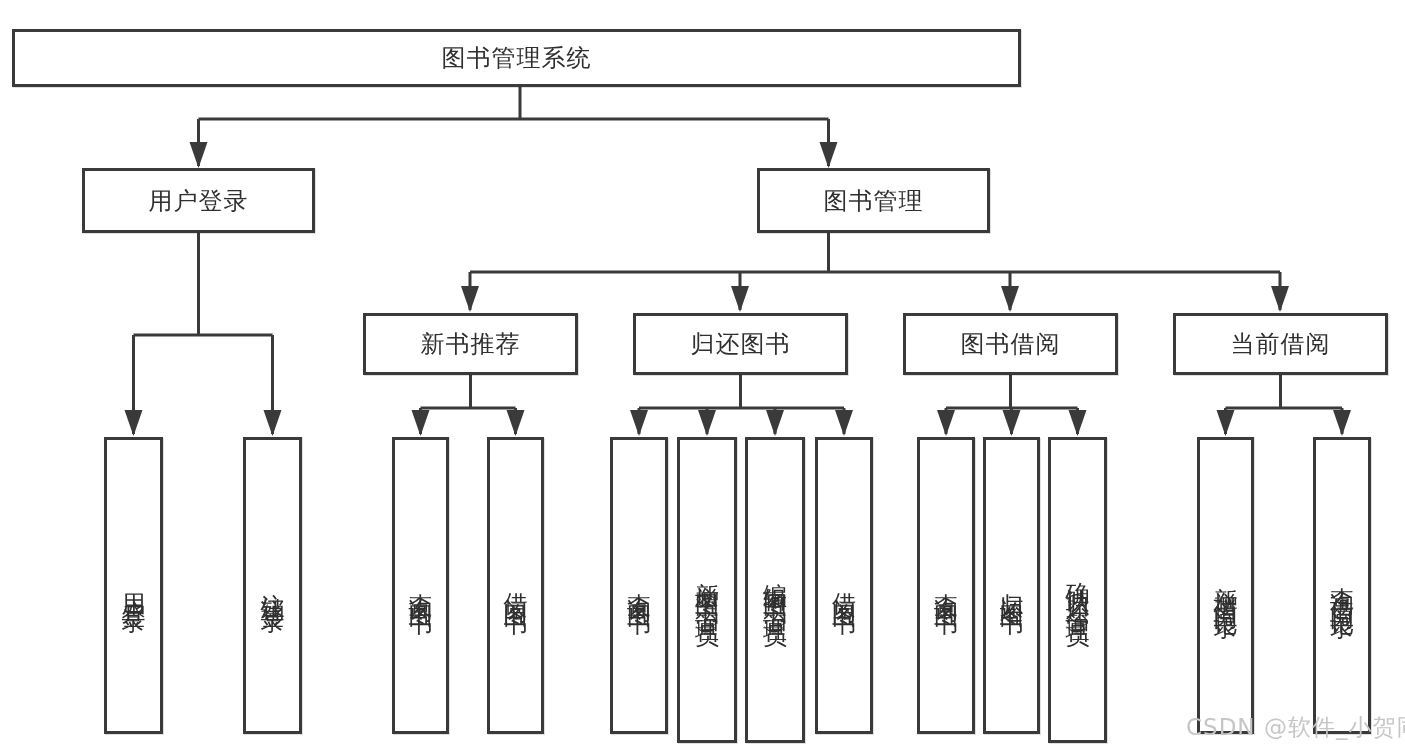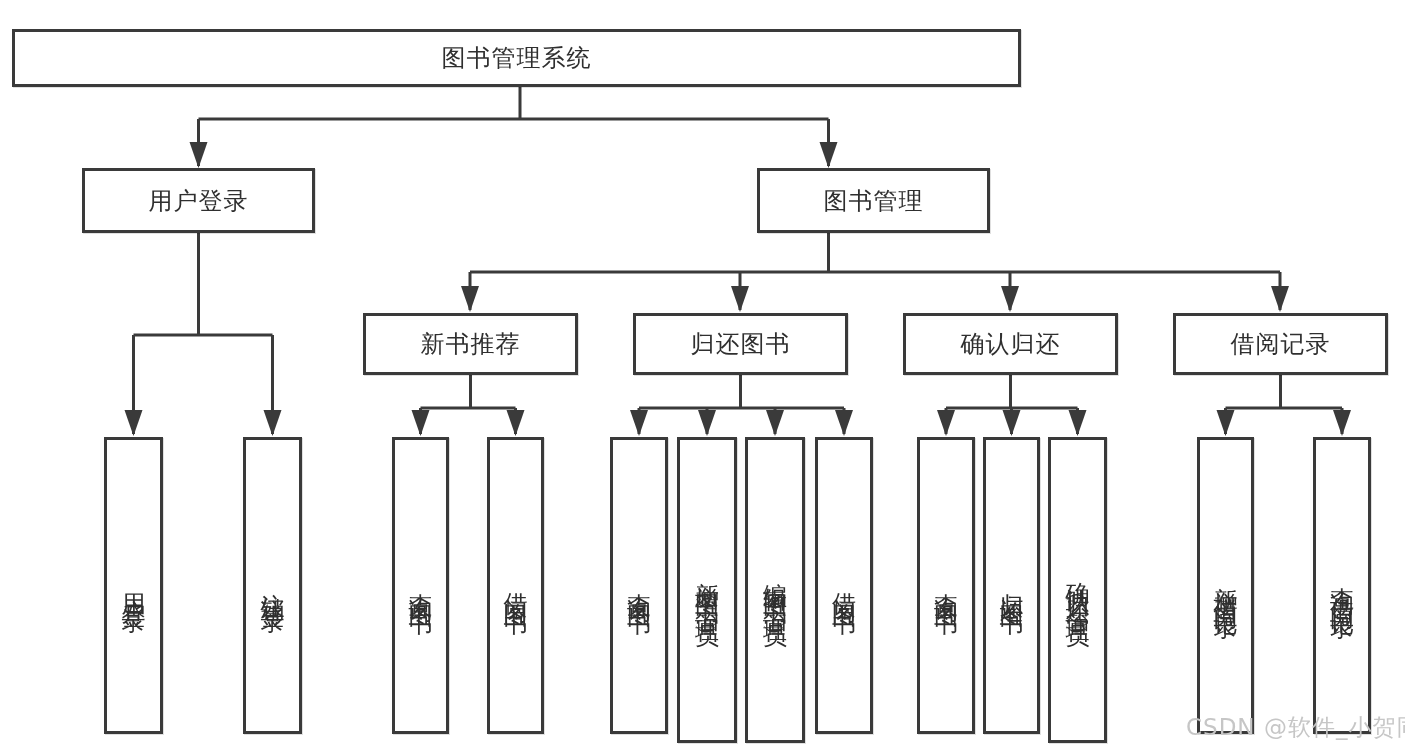--- a/index.html
+++ b/index.html
@@ -97,22 +97,22 @@
     </g>
   </svg>
 
   <div class="node" style="left:12px; top:13px; width:1009px; height:58px;margin-top:16px;">图书管理系统</div>
 
   <div class="node" style="left:82px; top:168px; width:233px; height:65px;">用户登录</div>
   <div class="node" style="left:712px; top:168px; width:233px; height:65px;margin-left:45px;">图书管理</div>
 
   <div class="node" style="left:363px; top:313px; width:215px; height:62px;">新书推荐</div>
   <div class="node" style="left:633px; top:313px; width:215px; height:62px;">归还图书</div>
-  <div class="node" style="left:903px; top:313px; width:215px; height:62px;">确认归还</div>
-  <div class="node" style="left:1173px; top:313px; width:215px; height:62px;">借阅记录</div>
+  <div class="node" style="left:903px; top:313px; width:215px; height:62px;">图书借阅</div>
+  <div class="node" style="left:1173px; top:313px; width:215px; height:62px;">当前借阅</div>
 
   <div class="leaf" style="left:104px; width:59px;">用户登录</div>
   <div class="leaf" style="left:243px; width:59px;">注销登录</div>
 
   <div class="leaf" style="left:392px; width:57px;">查询图书</div>
   <div class="leaf" style="left:487px; width:57px;">借阅图书</div>
 
   <div class="leaf" style="left:610px; width:58px;">查询图书</div>
   <div class="leaf tall" style="left:677px; width:60px;">新增图书（管理员）</div>
   <div class="leaf tall" style="left:745px; width:60px;">编辑图书（管理员）</div>

